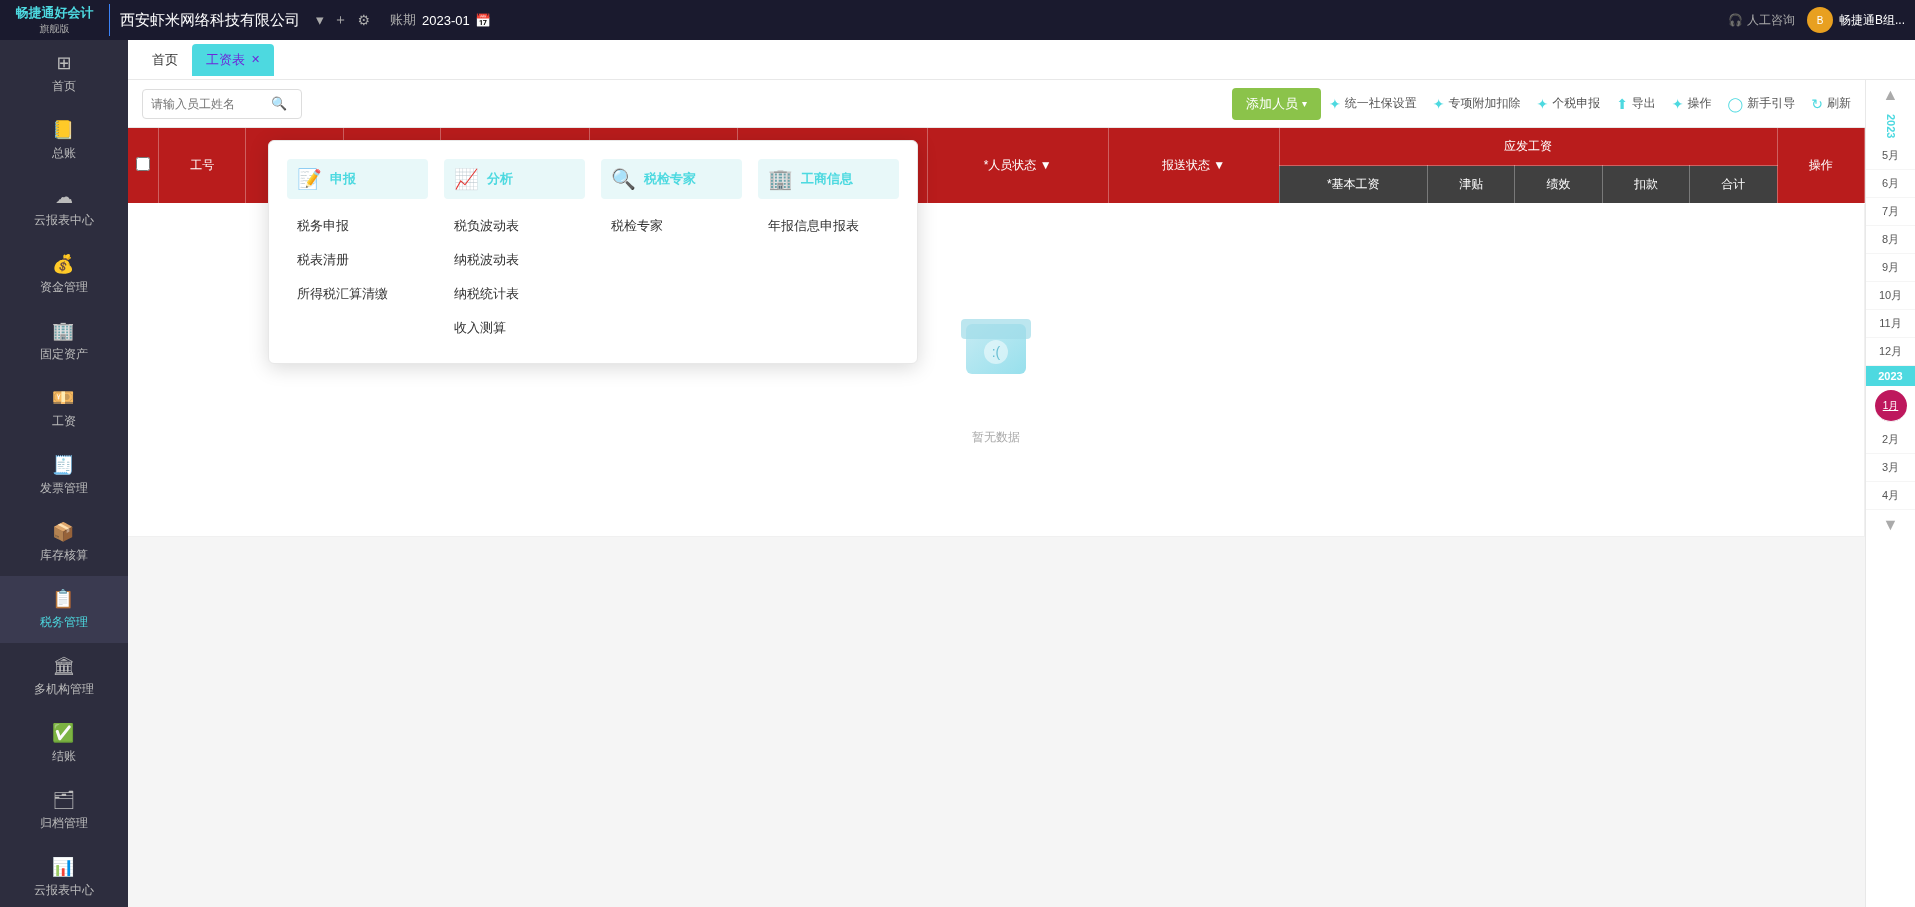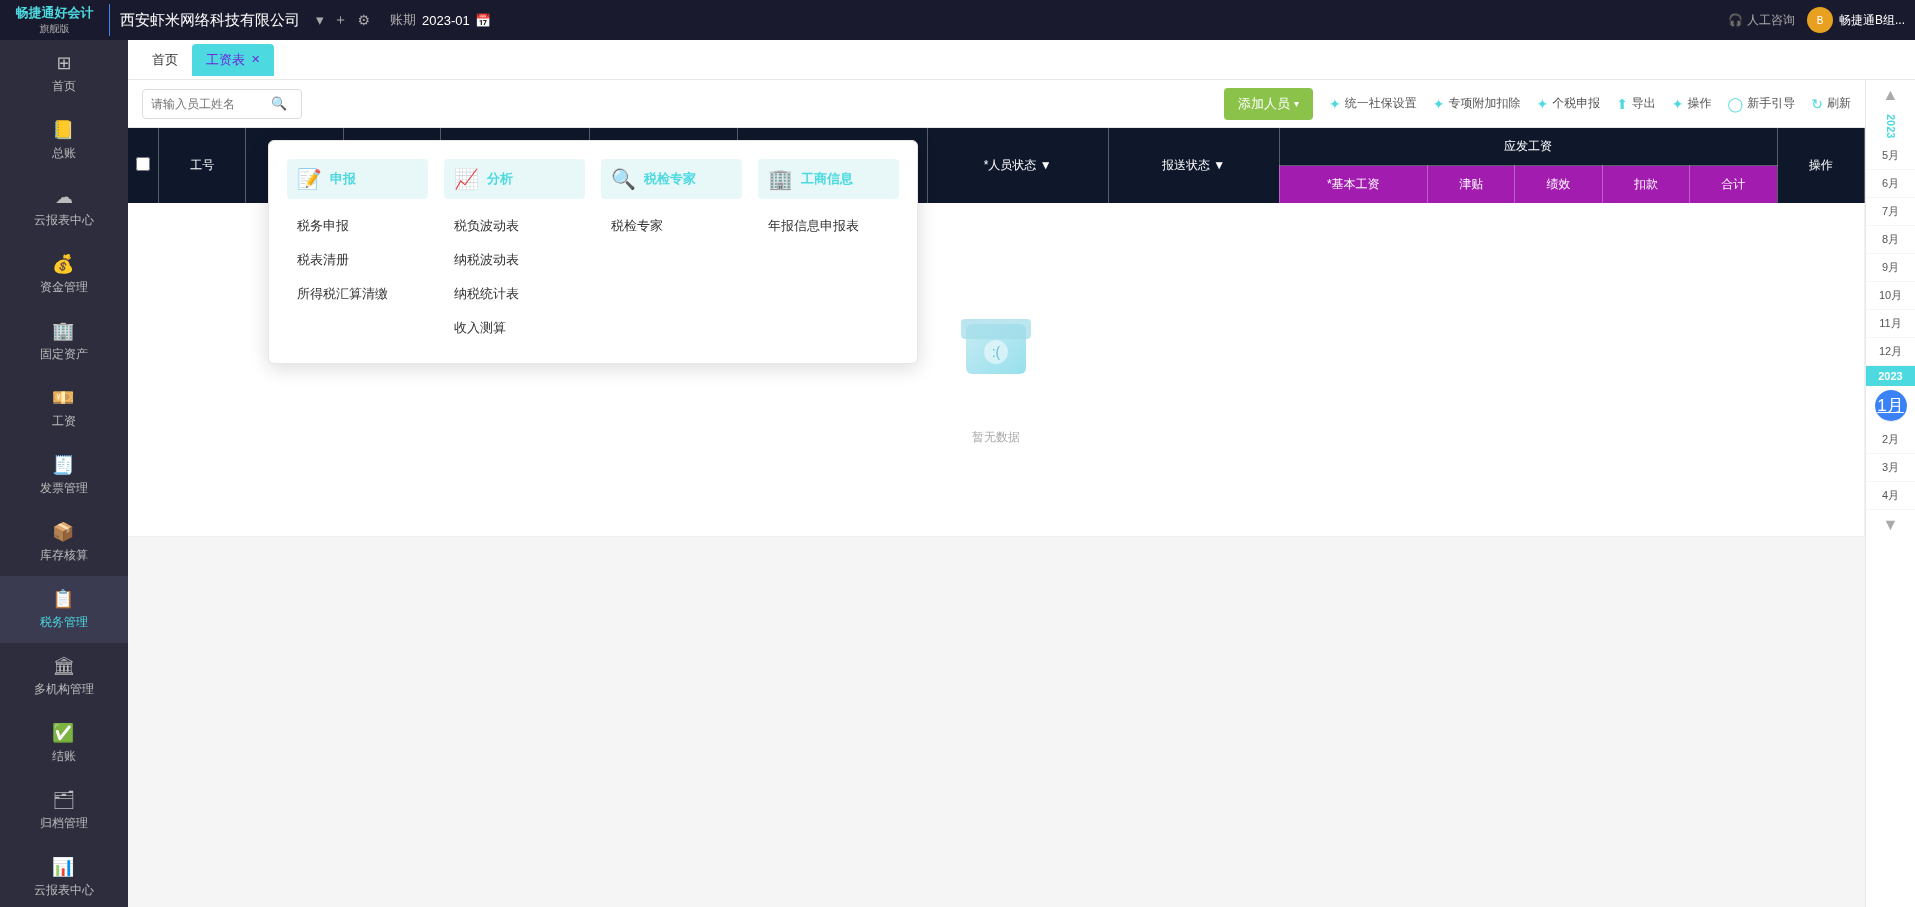--- a/index.html
+++ b/index.html
@@ -106,21 +106,21 @@
     
     .main-content { flex: 1; display: flex; flex-direction: column; overflow: hidden; background: #f5f5f5; }
 
     
     .toolbar {
       height: 48px;
       background: #fff;
       display: flex;
       align-items: center;
       padding: 0 14px;
-      gap: 16px;
+      gap: 8px;
       border-bottom: 1px solid #e8e8e8;
       flex-shrink: 0;
     }
     .search-box {
       display: flex;
       align-items: center;
       border: 1px solid #ddd;
       border-radius: 4px;
       padding: 0 8px;
       height: 30px;
@@ -157,30 +157,30 @@
       cursor: pointer;
       font-size: 12px;
       white-space: nowrap;
     }
     .toolbar-action-item .icon { color: #4dd9e0; font-size: 14px; }
 
     
     .table-container { flex: 1; overflow: auto; }
     .data-table { width: 100%; border-collapse: collapse; background: #fff; }
     .data-table th {
-      background: #0f172a;
+      background: #b91c1c;
       color: #fff;
       padding: 10px 8px;
       text-align: center;
       font-size: 12px;
       font-weight: normal;
       border-right: 1px solid rgba(255,255,255,0.3);
       white-space: nowrap;
     }
-    .data-table th.sub { background: #a21caf; text-align: center; }
+    .data-table th.sub { background: #404040; text-align: center; }
     .data-table td {
       padding: 10px 8px;
       text-align: center;
       font-size: 12px;
       border-bottom: 1px solid #f0f0f0;
       border-right: 1px solid #f0f0f0;
     }
     .table-header-row1 th { border-bottom: 1px solid rgba(255,255,255,0.3); }
 
     .checkbox-cell { width: 30px; }
@@ -469,21 +469,21 @@
 <div style="writing-mode: vertical-lr; font-size: 11px; color: rgb(77, 217, 224); font-weight: bold; padding: 4px 0px; text-align: center;">2023</div>
           <div class="right-panel-item">5月</div>
           <div class="right-panel-item">6月</div>
           <div class="right-panel-item">7月</div>
           <div class="right-panel-item">8月</div>
           <div class="right-panel-item">9月</div>
           <div class="right-panel-item">10月</div>
           <div class="right-panel-item">11月</div>
           <div class="right-panel-item">12月</div>
           <div style="background: rgb(77, 217, 224); color: rgb(255, 255, 255); font-size: 11px; font-weight: bold; text-align: center; padding: 4px 2px; width: 100%;">2023</div>
-          <div class="right-panel-item active" style="background: #3b82f6; color: rgb(255, 255, 255); border-radius: 50%; width: 32px; height: 32px; display: flex; align-items: center; justify-content: center; margin: 4px auto; font-size: 17px; text-decoration: underline;">1月</div>
+          <div class="right-panel-item active" style="background: #be185d; color: rgb(255, 255, 255); border-radius: 50%; width: 32px; height: 32px; display: flex; align-items: center; justify-content: center; margin: 4px auto; font-size: 10px; text-decoration: underline;">1月</div>
           <div class="right-panel-item">2月</div>
           <div class="right-panel-item">3月</div>
           <div class="right-panel-item">4月</div>
           <span class="right-panel-nav">▼</span>
         </div>
     </div>
 
     <div class="dropdown-menu-overlay" id="dropdown-menu">
         <div class="dropdown-columns">
           <div class="dropdown-col">

